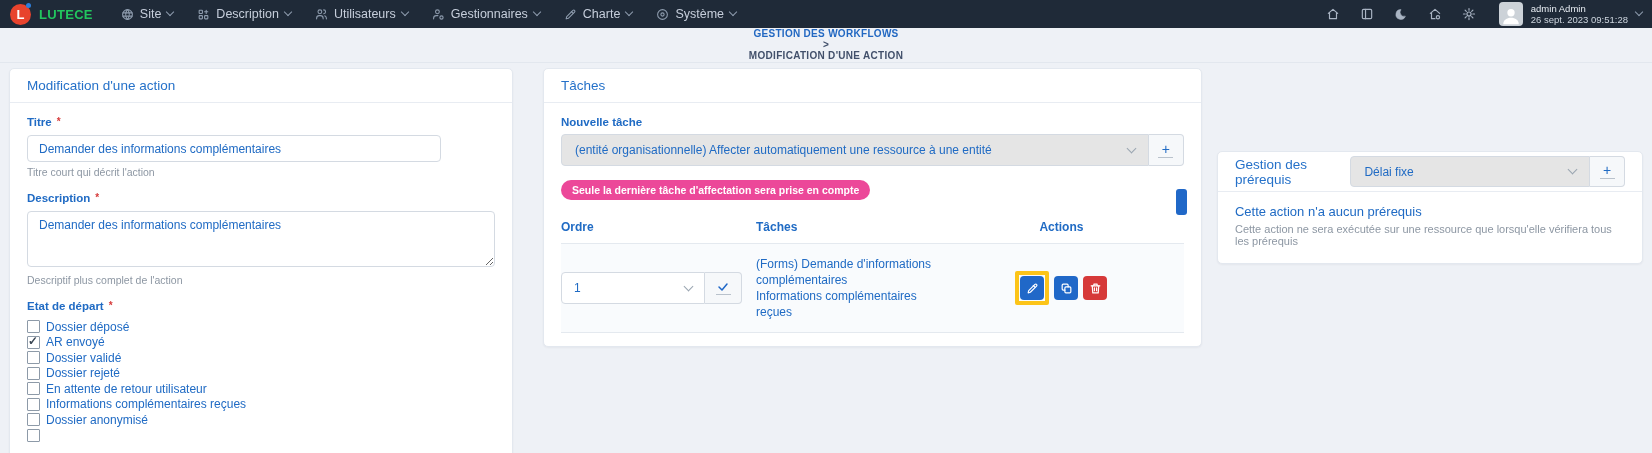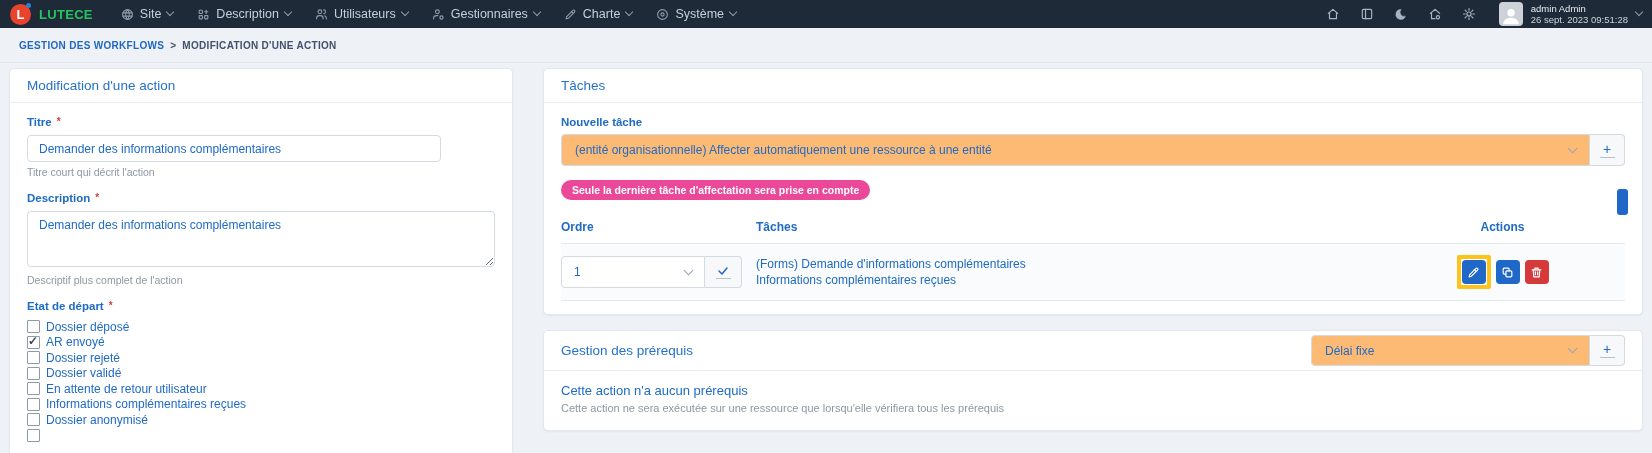--- a/index.html
+++ b/index.html
@@ -34,53 +34,53 @@
   .nav-icon-btn { width:28px; height:24px; display:flex; align-items:center; justify-content:center; color:#a9b4c3; cursor:pointer; }
   .nav-icon-btn svg { stroke:#a9b4c3; }
   .user-block { display:flex; align-items:center; gap:8px; margin-left:10px; cursor:pointer; }
   .avatar { width:24px; height:24px; background:#ccd2d8; border-radius:4px; display:flex; align-items:flex-end; justify-content:center; overflow:hidden; }
   .user-text { font-size:9.5px; line-height:11px; color:#cdd5de; }
   .user-name { color:#e8edf3; }
   
   .breadcrumb-bar {
     height:35px; display:flex; align-items:center; padding:0 19px;
     border-bottom:1px solid #e2e7ee;
-    font-size:10px; font-weight:bold; letter-spacing:.3px;
+    font-size:10px; font-weight:bold; letter-spacing:.3px;flex-direction:column;
   }
   .bc-link { color:#2268c2; cursor:pointer; }
   .bc-sep { margin:0 6px; color:#42506b; }
   .bc-current { color:#42506b; }
   
   .main { display:flex; gap:30px; padding:5px 9px; align-items:flex-start; }
   .card { background:#fff; border:1px solid #e3e8ef; border-radius:5px; box-shadow:0 1px 2px rgba(35,46,60,.05); }
   .card-header { padding:9px 17px; border-bottom:1px solid #e8ecf2; color:#2571c9; font-size:13.5px; }
   .card-body { padding:13px 17px; }
   .left-card { width:504px; flex:none; min-height:620px; }
-  .right-col { flex:1; display:flex; flex-direction:column; gap:15px; }
+  .right-col { flex:1; display:flex; flex-direction:row; gap:15px;align-items:center; }
   
   .form-group { margin-bottom:14px; }
   .form-label { color:#206bc4; font-weight:bold; font-size:11.5px; display:flex; gap:5px; align-items:flex-start; margin-bottom:7px; }
   .req { color:#d63939; font-size:10px; }
   .text-input {
     width:414px; height:27px; border:1px solid #d4dae2; border-radius:4px;
     padding:0 11px; color:#206bc4; font-size:12px; font-family:inherit; background:#fff;
   }
   .text-area {
     width:468px; height:56px; border:1px solid #d4dae2; border-radius:4px;
     padding:6px 11px; color:#206bc4; font-size:12px; font-family:inherit; background:#fff; resize:both;
   }
   .form-help { color:#8d97a3; font-size:10.5px; margin-top:4px; }
   .checkbox-row { display:flex; align-items:center; gap:6px; height:15.5px; }
   .cb { appearance:none; -webkit-appearance:none; width:13px; height:13px; border:1px solid #8d9aa8; background:#fff; margin:0; border-radius:1px; position:relative; flex:none; cursor:pointer; }
   .cb:checked::after { content:"✓"; position:absolute; top:-3px; left:0; font-size:12px; font-weight:bold; color:#3a4654; }
   .checkbox-row span { color:#206bc4; font-size:12px; white-space:nowrap; }
   
   .input-group { display:flex; }
   .select-box {
-    flex:1; height:32px; border:1px solid #d4dae2; border-radius:4px 0 0 4px; background:#fdba74;
+    flex:1; height:32px; border:1px solid #d4dae2; border-radius:4px 0 0 4px; background:#e5e5e5;
     display:flex; align-items:center; justify-content:space-between; padding:0 13px;
     color:#206bc4; font-size:12px; cursor:pointer;
   }
   .chev { width:7px; height:7px; border-right:1.6px solid #9aa5b1; border-bottom:1.6px solid #9aa5b1; transform:rotate(45deg); margin-top:-4px; flex:none; }
   .add-btn {
     width:35px; height:32px; border:1px solid #d4dae2; border-left:none; border-radius:0 4px 4px 0;
     background:#f6f8fa; display:flex; flex-direction:column; align-items:center; justify-content:center;
     cursor:pointer; padding:0;
   }
   .add-btn .plus { color:#206bc4; font-size:14px; line-height:12px; }
@@ -270,25 +270,25 @@
         <div class="checkbox-row">
           <input type="checkbox" class="cb" style="">
           <span>Dossier déposé</span>
         </div>
         <div class="checkbox-row">
           <input type="checkbox" class="cb" checked="" style="">
           <span>AR envoyé</span>
         </div>
         <div class="checkbox-row">
           <input type="checkbox" class="cb" style="">
+          <span>Dossier validé</span>
+        </div>
+        <div class="checkbox-row">
+          <input type="checkbox" class="cb" style="">
           <span>Dossier rejeté</span>
-        </div>
-        <div class="checkbox-row">
-          <input type="checkbox" class="cb" style="">
-          <span>Dossier validé</span>
         </div>
         <div class="checkbox-row">
           <input type="checkbox" class="cb" style="">
           <span>En attente de retour utilisateur</span>
         </div>
         <div class="checkbox-row">
           <input type="checkbox" class="cb" style="">
           <span>Informations complémentaires reçues</span>
         </div>
         <div class="checkbox-row">

